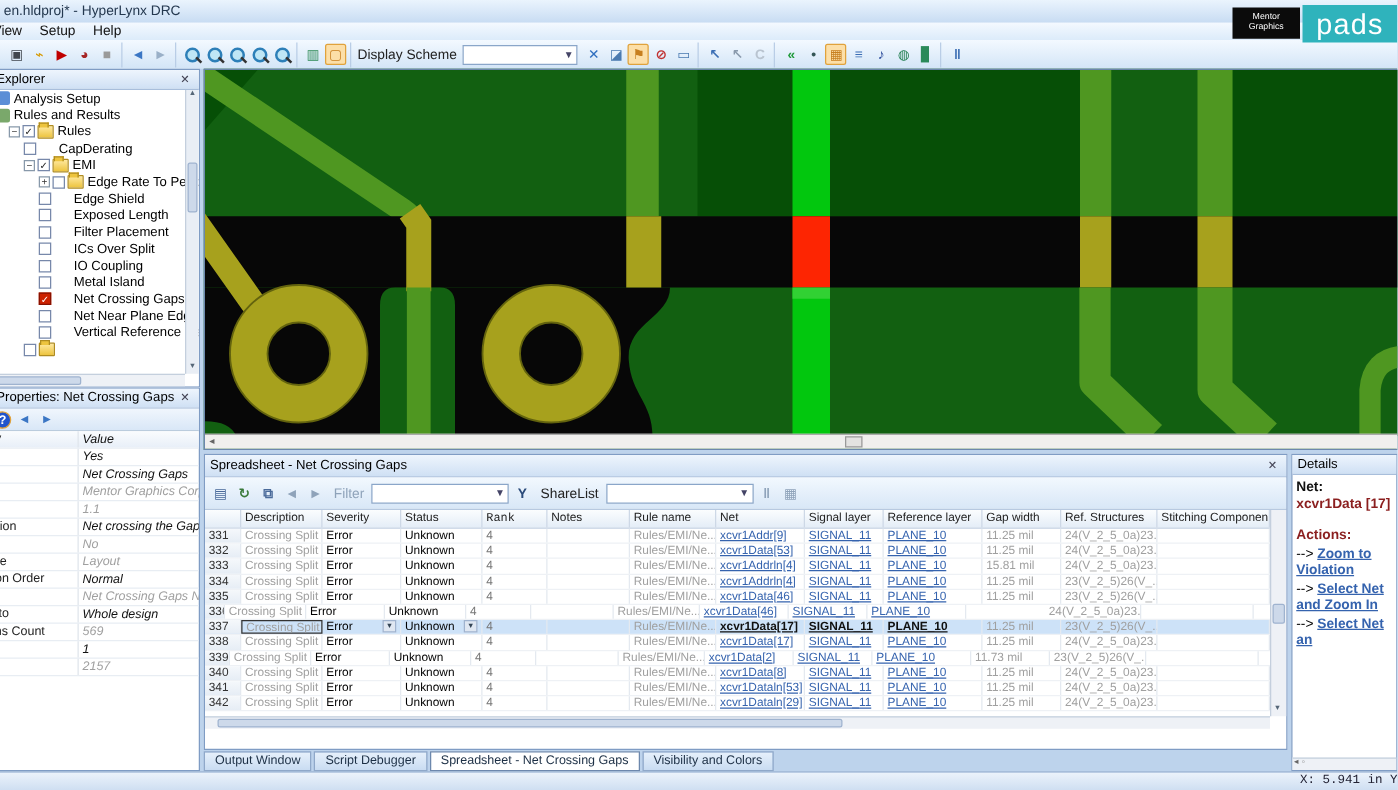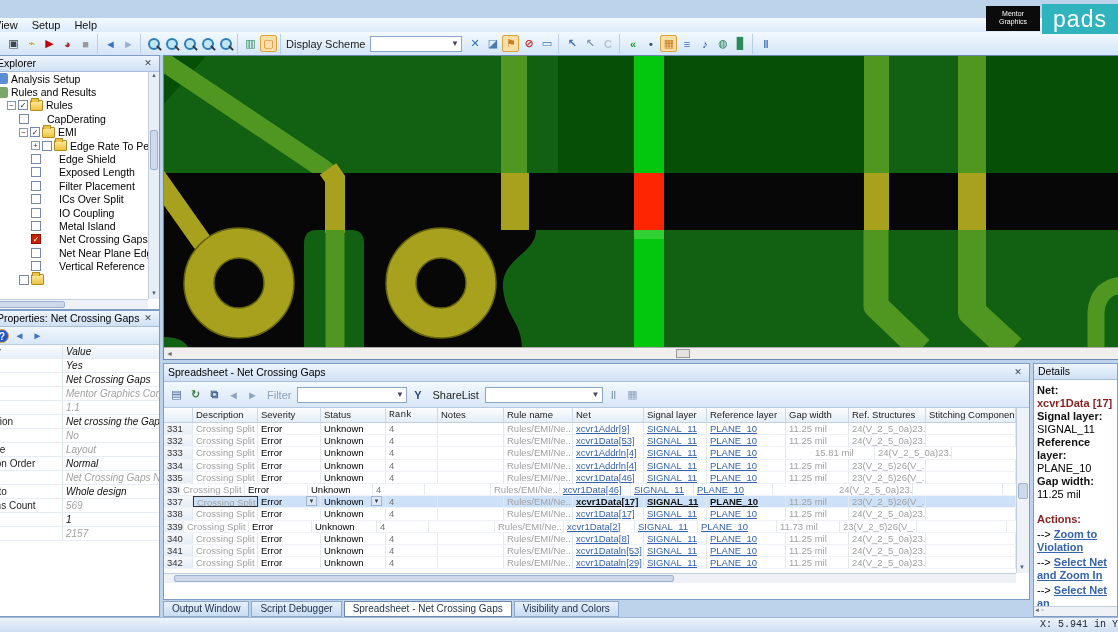--- a/index.html
+++ b/index.html
@@ -136,20 +136,23 @@
   .dtab.active { background:#fff; border-color:#6d88ad; }
   #statusbar { position:absolute; left:0; top:617px; width:1118px; height:15px;
     background:linear-gradient(#ecf3fb,#cfdff2); border-top:1px solid #9fb6d4; }
   #statusbar .coords { position:absolute; left:1040px; top:1px; white-space:nowrap; color:#223; font-size:10px;font-family:Liberation Mono, monospace; }
 </style>
 </head>
 <body>
 
 <div id="window" style="--pcb-mid: #126011; --pcb-dark: #064f06; --pcb-black: #070707; --pcb-light: #4f9721; --pcb-mustard: #a7a11d; --pcb-bright: #02c70e; --pcb-violation: #fd2502; --pcb-lime: #31d133; --pcb-ring-edge: #63630e;">
 
+  <div class="titlebar">
+    <span>en.hldproj* - HyperLynx DRC</span>
+  </div>
 
   <div class="mentor">
     <div>Mentor</div>
       <div>Graphics</div>
   </div>
   <div class="padsbox" id="padsbox" style="background: rgb(47, 179, 188);">
     <span>pads</span>
   </div>
 
   <div class="menubar" id="menubar">
@@ -491,21 +494,21 @@
           <span class="gc num" style="width: 29px;"><span>333</span></span>
           <span class="gc gray" style="width: 65px;"><span>Crossing Split</span></span>
           <span class="gc" style="width: 63px;"><span>Error</span></span>
           <span class="gc" style="width: 65px;"><span>Unknown</span></span>
           <span class="gc" style="width: 52px; color: rgb(119, 119, 119);"><span>4</span></span>
           <span class="gc" style="width: 66px;"><span></span></span>
           <span class="gc gray" style="width: 69px;"><span>Rules/EMI/Ne...</span></span>
           <span class="gc link" style="width: 71px;"><span>xcvr1Addrln[4]</span></span>
           <span class="gc link" style="width: 63px;"><span>SIGNAL_11</span></span>
           <span class="gc link" style="width: 79px;"><span>PLANE_10</span></span>
-          <span class="gc gray" style="width: 63px; margin-left: 26px;"><span>15.81 mil</span></span>
+          <span class="gc gray" style="width: 63px;"><span>15.81 mil</span></span>
           <span class="gc gray" style="width: 77px;"><span>24(V_2_5_0a)23...</span></span>
           <span class="gc" style="width: 90px;"><span></span></span>
         </div>
         <div class="grow">
           <span class="gc num" style="width: 29px;"><span>334</span></span>
           <span class="gc gray" style="width: 65px;"><span>Crossing Split</span></span>
           <span class="gc" style="width: 63px;"><span>Error</span></span>
           <span class="gc" style="width: 65px;"><span>Unknown</span></span>
           <span class="gc" style="width: 52px; color: rgb(119, 119, 119);"><span>4</span></span>
           <span class="gc" style="width: 66px;"><span></span></span>
@@ -649,25 +652,20 @@
 
   <div class="panel" id="details">
     <div class="ptitle">
       <span class="txt">Details</span>
     </div>
     <div class="dbody" id="dbody">
       <div>
         <span class="dlabel">Net:</span>
         <span class="maroon">xcvr1Data [17]</span>
       </div>
-      <div id="dfields">
-          <div><span class="dlabel">Signal layer:</span> <span>SIGNAL_11</span></div>
-          <div><span class="dlabel">Reference layer:</span> <span>PLANE_10</span></div>
-          <div><span class="dlabel">Gap width:</span> <span>11.25 mil</span></div>
-        </div>
       <div style="height:12px"></div>
       <div class="maroon">Actions:</div>
       <div id="dactions">
           <div class="dact"><span>--&gt; </span><span class="link">Zoom to Violation</span></div>
           <div class="dact"><span>--&gt; </span><span class="link">Select Net and Zoom In</span></div>
           <div class="dact"><span>--&gt; </span><span class="link">Select Net an</span></div>
         </div>
     </div>
     <div class="dhscroll">◄ ▫</div>
   </div>

